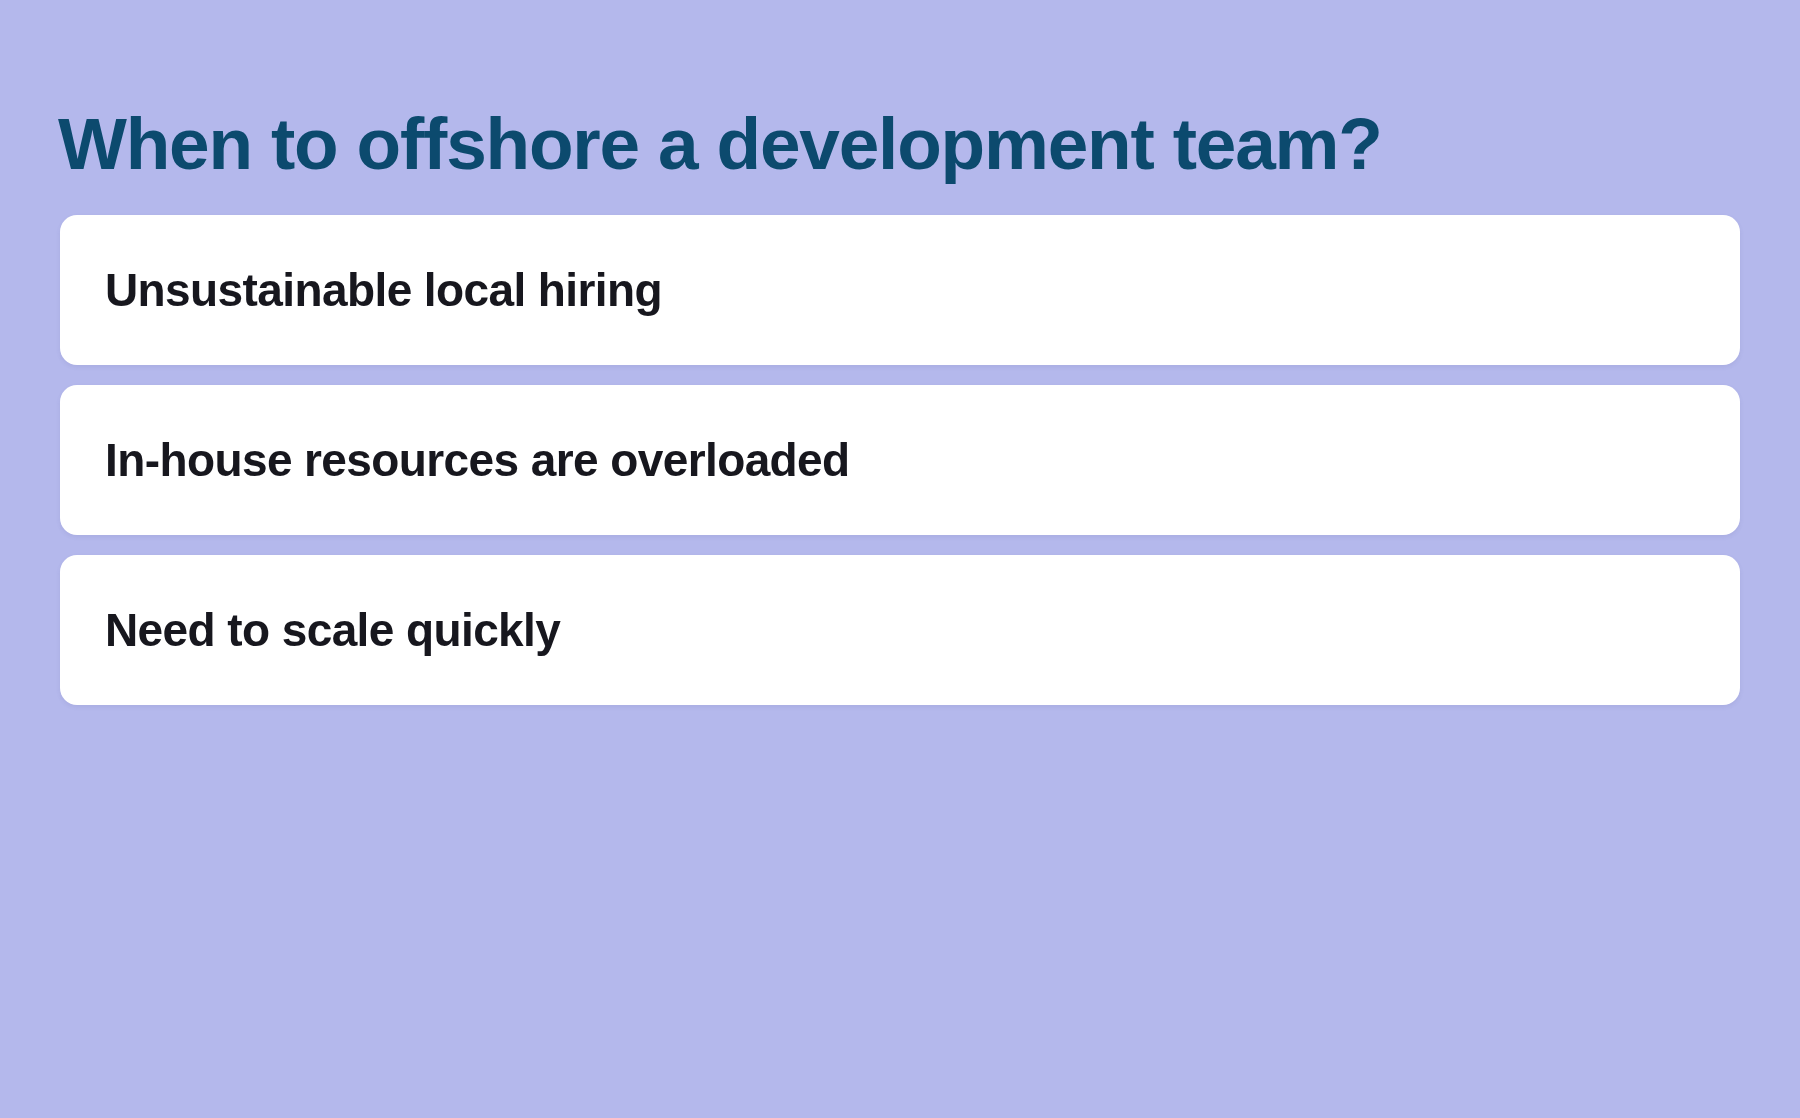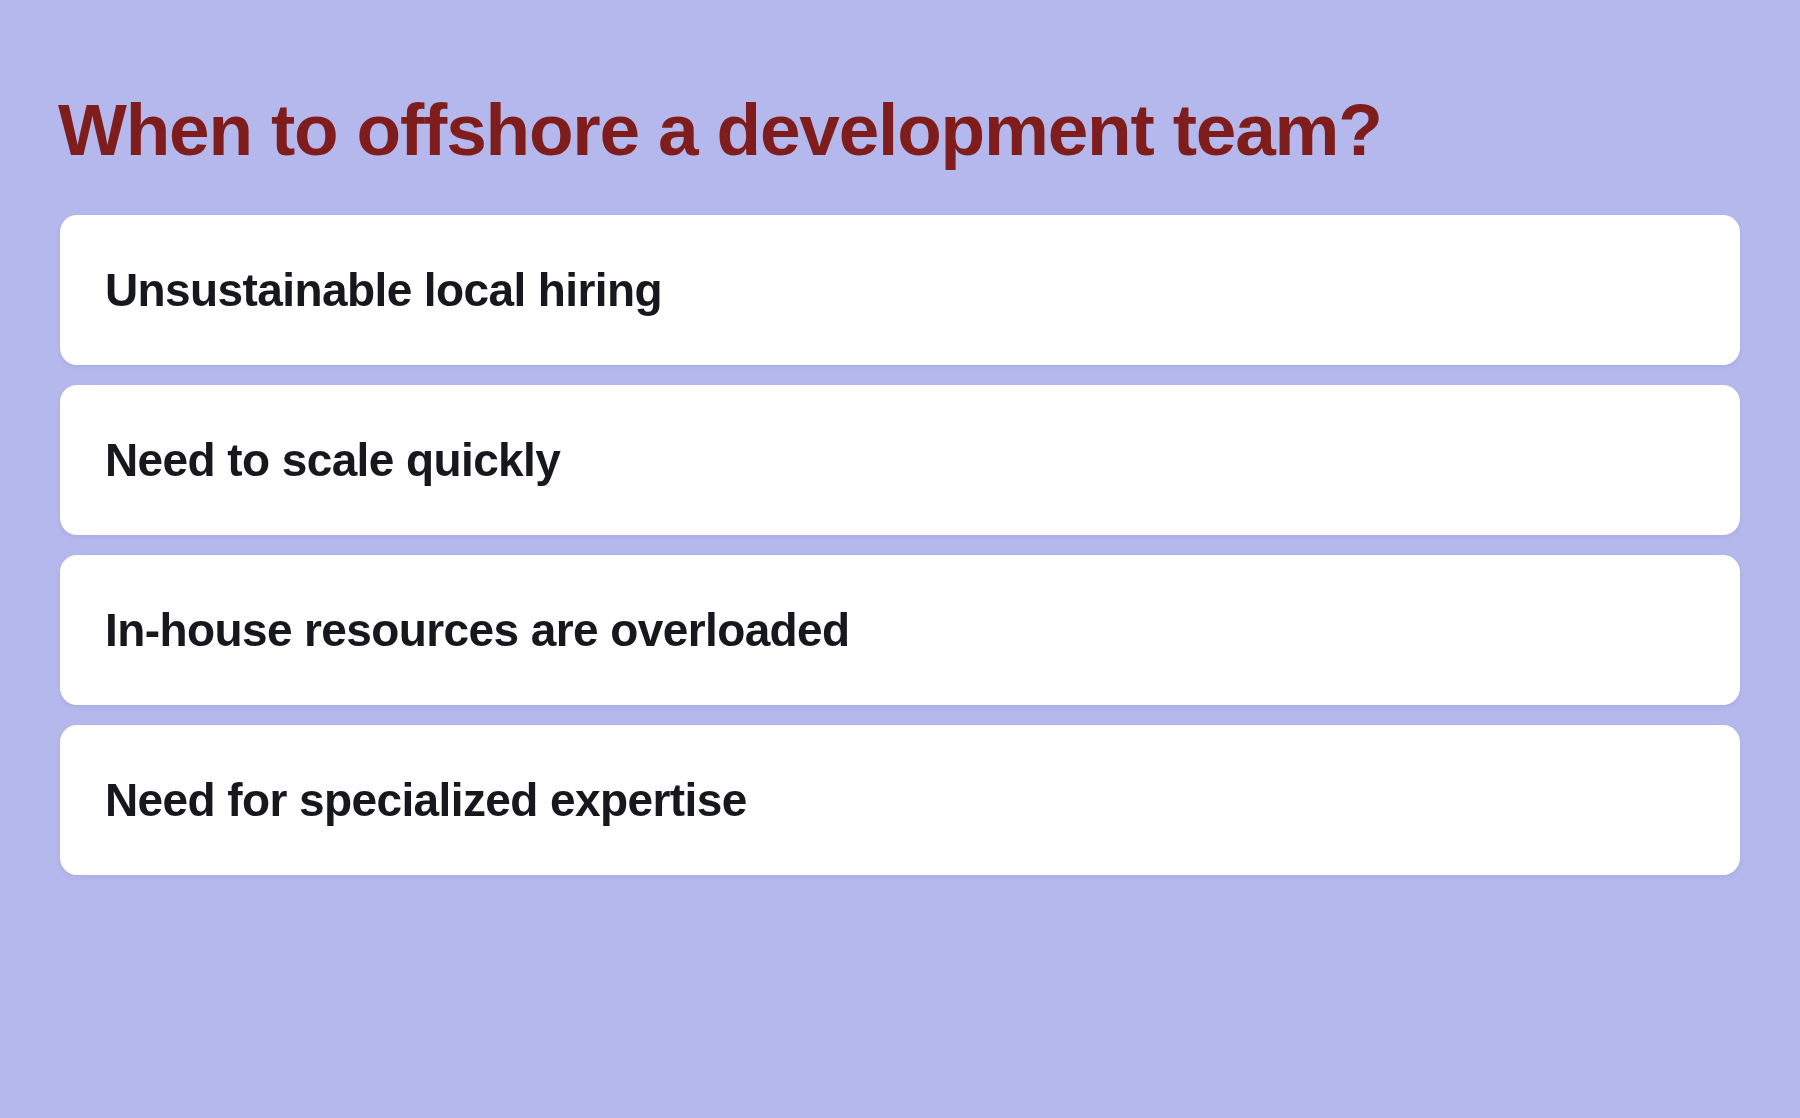--- a/index.html
+++ b/index.html
@@ -16,27 +16,27 @@
   .slide {
     position: relative;
     width: 1800px;
     height: 1118px;
     box-sizing: border-box;
     padding: 0;
   }
   .slide-title {
     position: absolute;
     left: 58px;
-    top: 44px;
+    top: 58px;
     width: 1690px;
     font-size: 73px;
     font-weight: bold;
     line-height: 1.0;
     letter-spacing: -1.2px;
-    color: #7f1d1d;
+    color: #0c4a6e;
     white-space: nowrap;
   }
   .card-list {
     position: absolute;
     left: 60px;
     top: 215px;
     width: 1680px;
     display: flex;
     flex-direction: column;
     gap: 20px;
@@ -69,25 +69,22 @@
   <h1 class="slide-title">When to offshore a development team?</h1>
 
   <div class="card-list">
 
     <div class="card">
       <span class="card-label">Unsustainable local hiring</span>
     </div>
 
 
     <div class="card">
-      <span class="card-label">Need to scale quickly</span>
-    </div>
-
-    <div class="card">
       <span class="card-label">In-house resources are overloaded</span>
     </div>
 
     <div class="card">
-      <span class="card-label">Need for specialized expertise</span>
+      <span class="card-label">Need to scale quickly</span>
     </div>
+
 
   </div>
 </div>
 
 </body></html>

